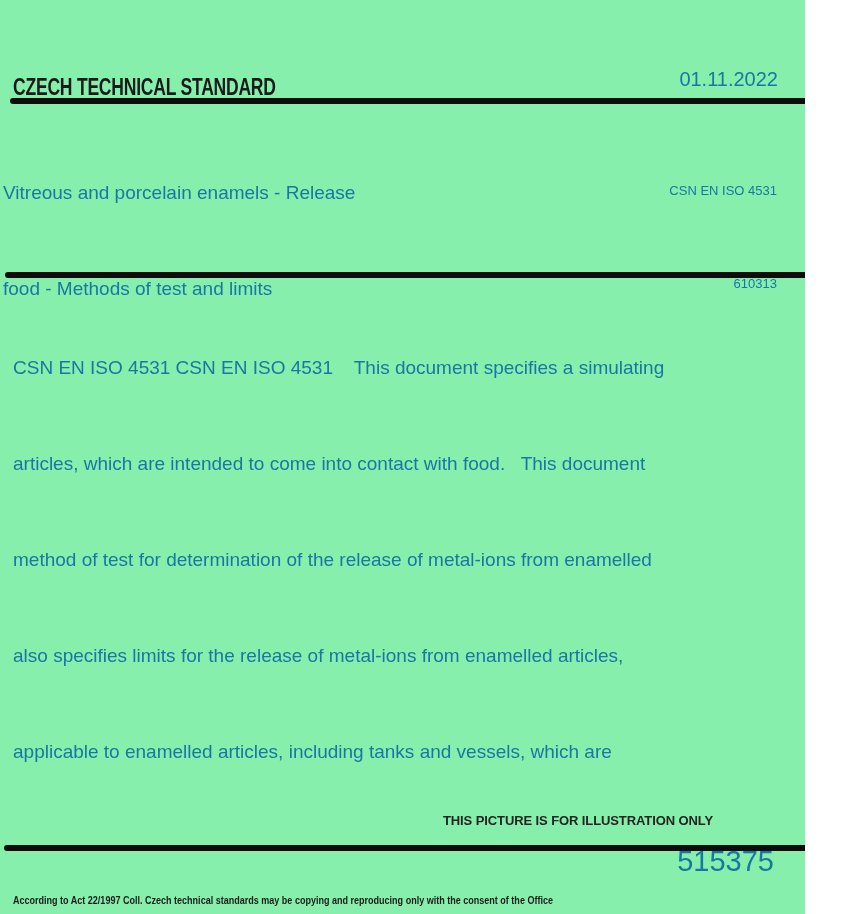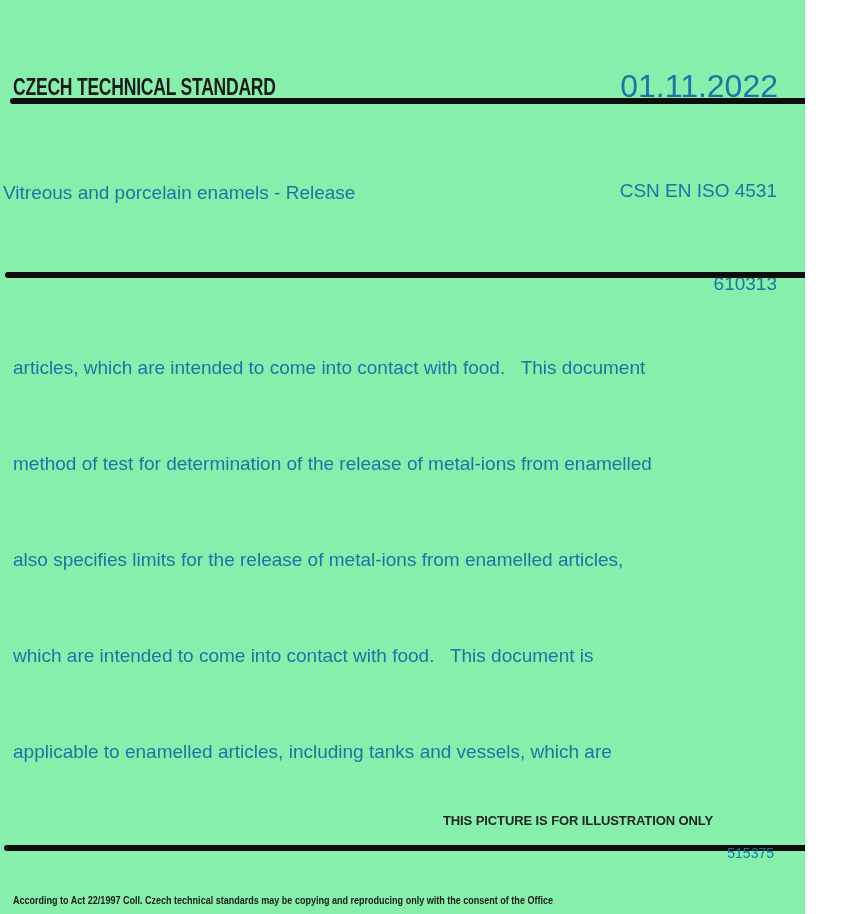--- a/index.html
+++ b/index.html
@@ -35,38 +35,38 @@
     letter-spacing: -0.3px;
     color: #1b1b1b;
     transform: scaleX(0.73);
     transform-origin: left center;
     white-space: pre;
   }
   .header-date {
     position: absolute;
     right: 27px;
     top: 68px;
-    font-size: 32px;
+    font-size: 20px;
     color: #1777A5;
     white-space: pre;
   }
   .title-left {
     position: absolute;
     left: 3px;
     top: 113px;
     font-size: 19px;
     line-height: 32px;
     color: #1777A5;
     white-space: pre;
   }
   .title-right {
     position: absolute;
     right: 28px;
     top: 113px;
-    font-size: 19px;
+    font-size: 13px;
     line-height: 31px;
     color: #1777A5;
     text-align: right;
     white-space: pre;
   }
   .body-text {
     position: absolute;
     left: 13px;
     top: 288px;
     font-size: 19px;
@@ -93,52 +93,53 @@
     line-height: 14.5px;
     color: #1b1b1b;
     transform: scaleX(0.82);
     transform-origin: left top;
     white-space: pre;
   }
   .footer-number {
     position: absolute;
     right: 31px;
     top: 845px;
-    font-size: 14px;
+    font-size: 29px;
     color: #1777A5;
     white-space: pre;
   }
 </style>
 </head>
 <body>
 
 <div class="page">
 
   <div class="header-title">CZECH TECHNICAL STANDARD</div>
 
   <div class="header-date">01.11.2022</div>
 
   <div class="rule rule1"></div>
 
   <div class="title-left">
     <div>Vitreous and porcelain enamels - Release</div>
+    <div>food - Methods of test and limits</div>
   </div>
 
   <div class="title-right">
     <div>CSN EN ISO 4531</div>
     <div>610313</div>
   </div>
 
   <div class="rule rule2"></div>
 
   <div class="body-text">
+    <div>CSN EN ISO 4531 CSN EN ISO 4531    This document specifies a simulating</div>
     <div>articles, which are intended to come into contact with food.   This document</div>
     <div>method of test for determination of the release of metal-ions from enamelled</div>
     <div>also specifies limits for the release of metal-ions from enamelled articles,</div>
-    <div>which are intended to come into contact with food.   This document is</div>
     <div>applicable to enamelled articles, including tanks and vessels, which are</div>
     
     
     
   </div>
 
   <div class="illustration-note">THIS PICTURE IS FOR ILLUSTRATION ONLY</div>
 
   <div class="rule rule3"></div>
 

